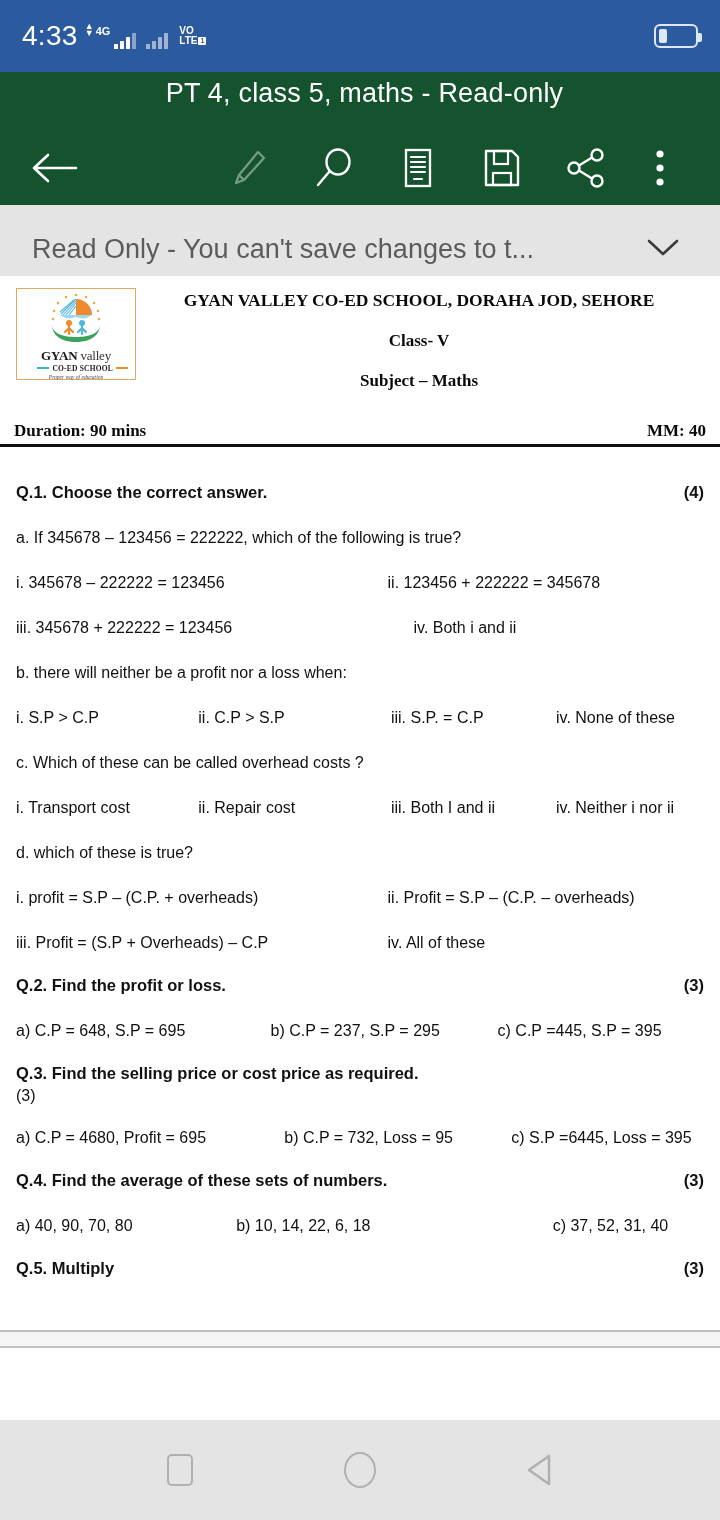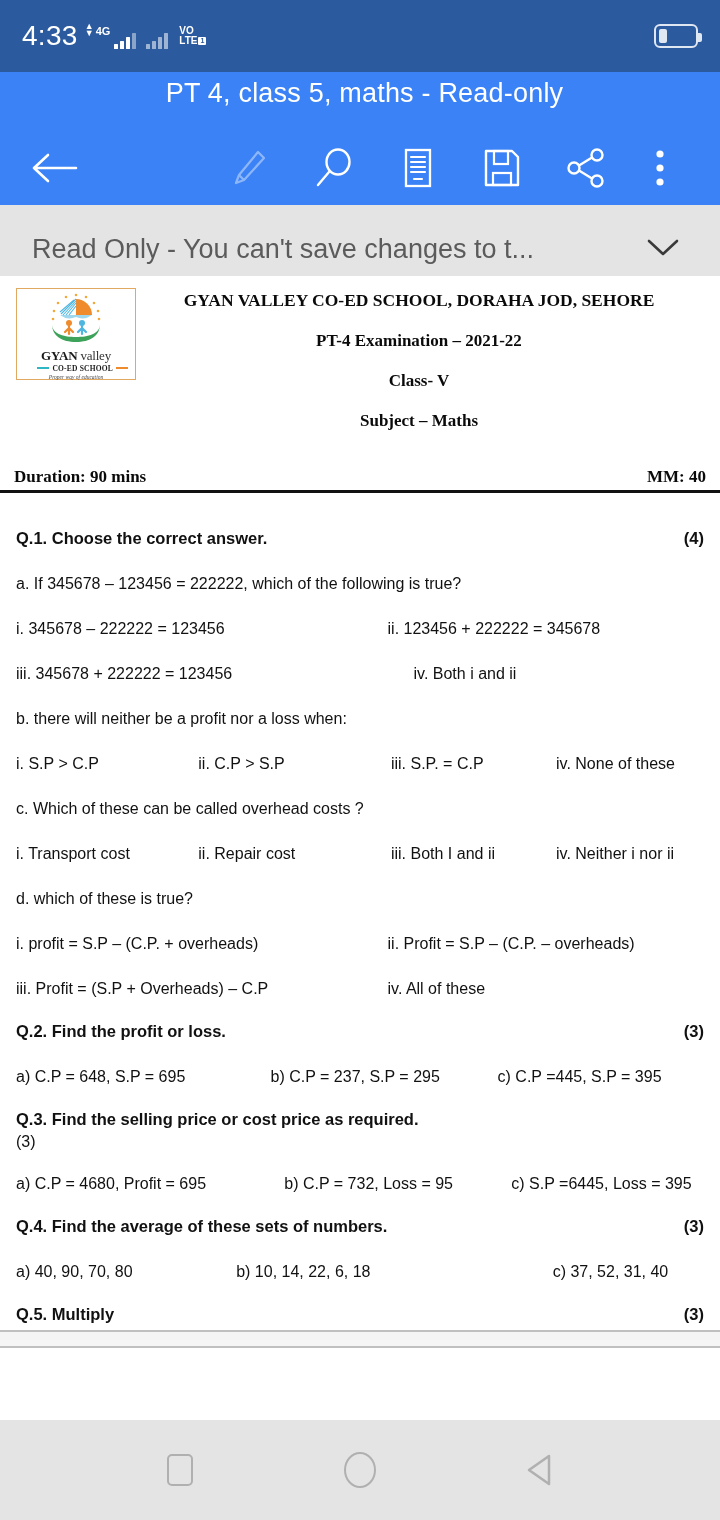--- a/index.html
+++ b/index.html
@@ -44,21 +44,21 @@
     border-radius: 6px; position: relative; display: flex; align-items: center;
     padding: 3px;
   }
   .battery::after {
     content: ""; position: absolute; right: -6px; top: 7px;
     width: 4px; height: 9px; background: #dfe7f2; border-radius: 0 2px 2px 0;
   }
   .battery .lvl { width: 23%; height: 100%; background: #dfe7f2; border-radius: 2px; }
 
   
-  .appbar { background: #3b82f6; padding: 0 0 0 9px; }
+  .appbar { background: #14532d; padding: 0 0 0 9px; }
   .app-title {
     color: #ffffff; font-size: 27px; font-weight: 400;
     text-align: center; padding: 6px 0 22px 0; letter-spacing: .2px;
   }
   .toolbar {
     display: flex; align-items: center; height: 74px; padding: 0 28px 0 22px;
   }
   .tb-back { width: 64px; display: flex; align-items: center; }
   .tb-grow { flex: 1; }
   .tb-icons { display: flex; align-items: center; gap: 0; }
@@ -107,21 +107,21 @@
     font-family: "Liberation Serif", serif; font-weight: 700;
     font-size: 17px; color: #0a0a0a; margin-bottom: 20px;
   }
   .headtext .line.l1 { font-size: 17.5px; }
 
   .durline {
     display: flex; justify-content: space-between; align-items: flex-end;
     padding: 2px 14px 3px 14px;
     font-family: "Liberation Serif", serif; font-weight: 700; font-size: 17px; color: #0a0a0a;
     border-bottom: 3px solid #111;
-    margin-top: 14px;
+    margin-top: 8px;
   }
 
   .qbody { padding: 36px 16px 0 16px; color: #111; }
   .qhead {
     display: flex; justify-content: space-between; align-items: baseline;
     font-size: 16.5px; font-weight: 700; margin-top: 0;
   }
   .qhead .qtext { padding-right: 12px; }
   .qhead .marks { font-weight: 700; white-space: nowrap; }
   .qstem { font-size: 16px; margin-top: 27px; }
@@ -299,21 +299,20 @@
               <span class="dash"></span>
               <span class="t">CO-ED SCHOOL</span>
               <span class="dash o"></span>
             </div>
             <div class="logo-tag">Proper way of education</div>
           </div>
         </div>
 
         <div class="headtext">
           <div class="line l1">GYAN VALLEY CO-ED SCHOOL, DORAHA JOD, SEHORE</div>
-          <div class="line">PT-4 Examination – 2021-22</div>
           <div class="line">Class- V</div>
           <div class="line">Subject – Maths</div>
         </div>
       </div>
 
       <div class="durline">
         <span>Duration: 90 mins</span>
         <span>MM: 40</span>
       </div>
 

